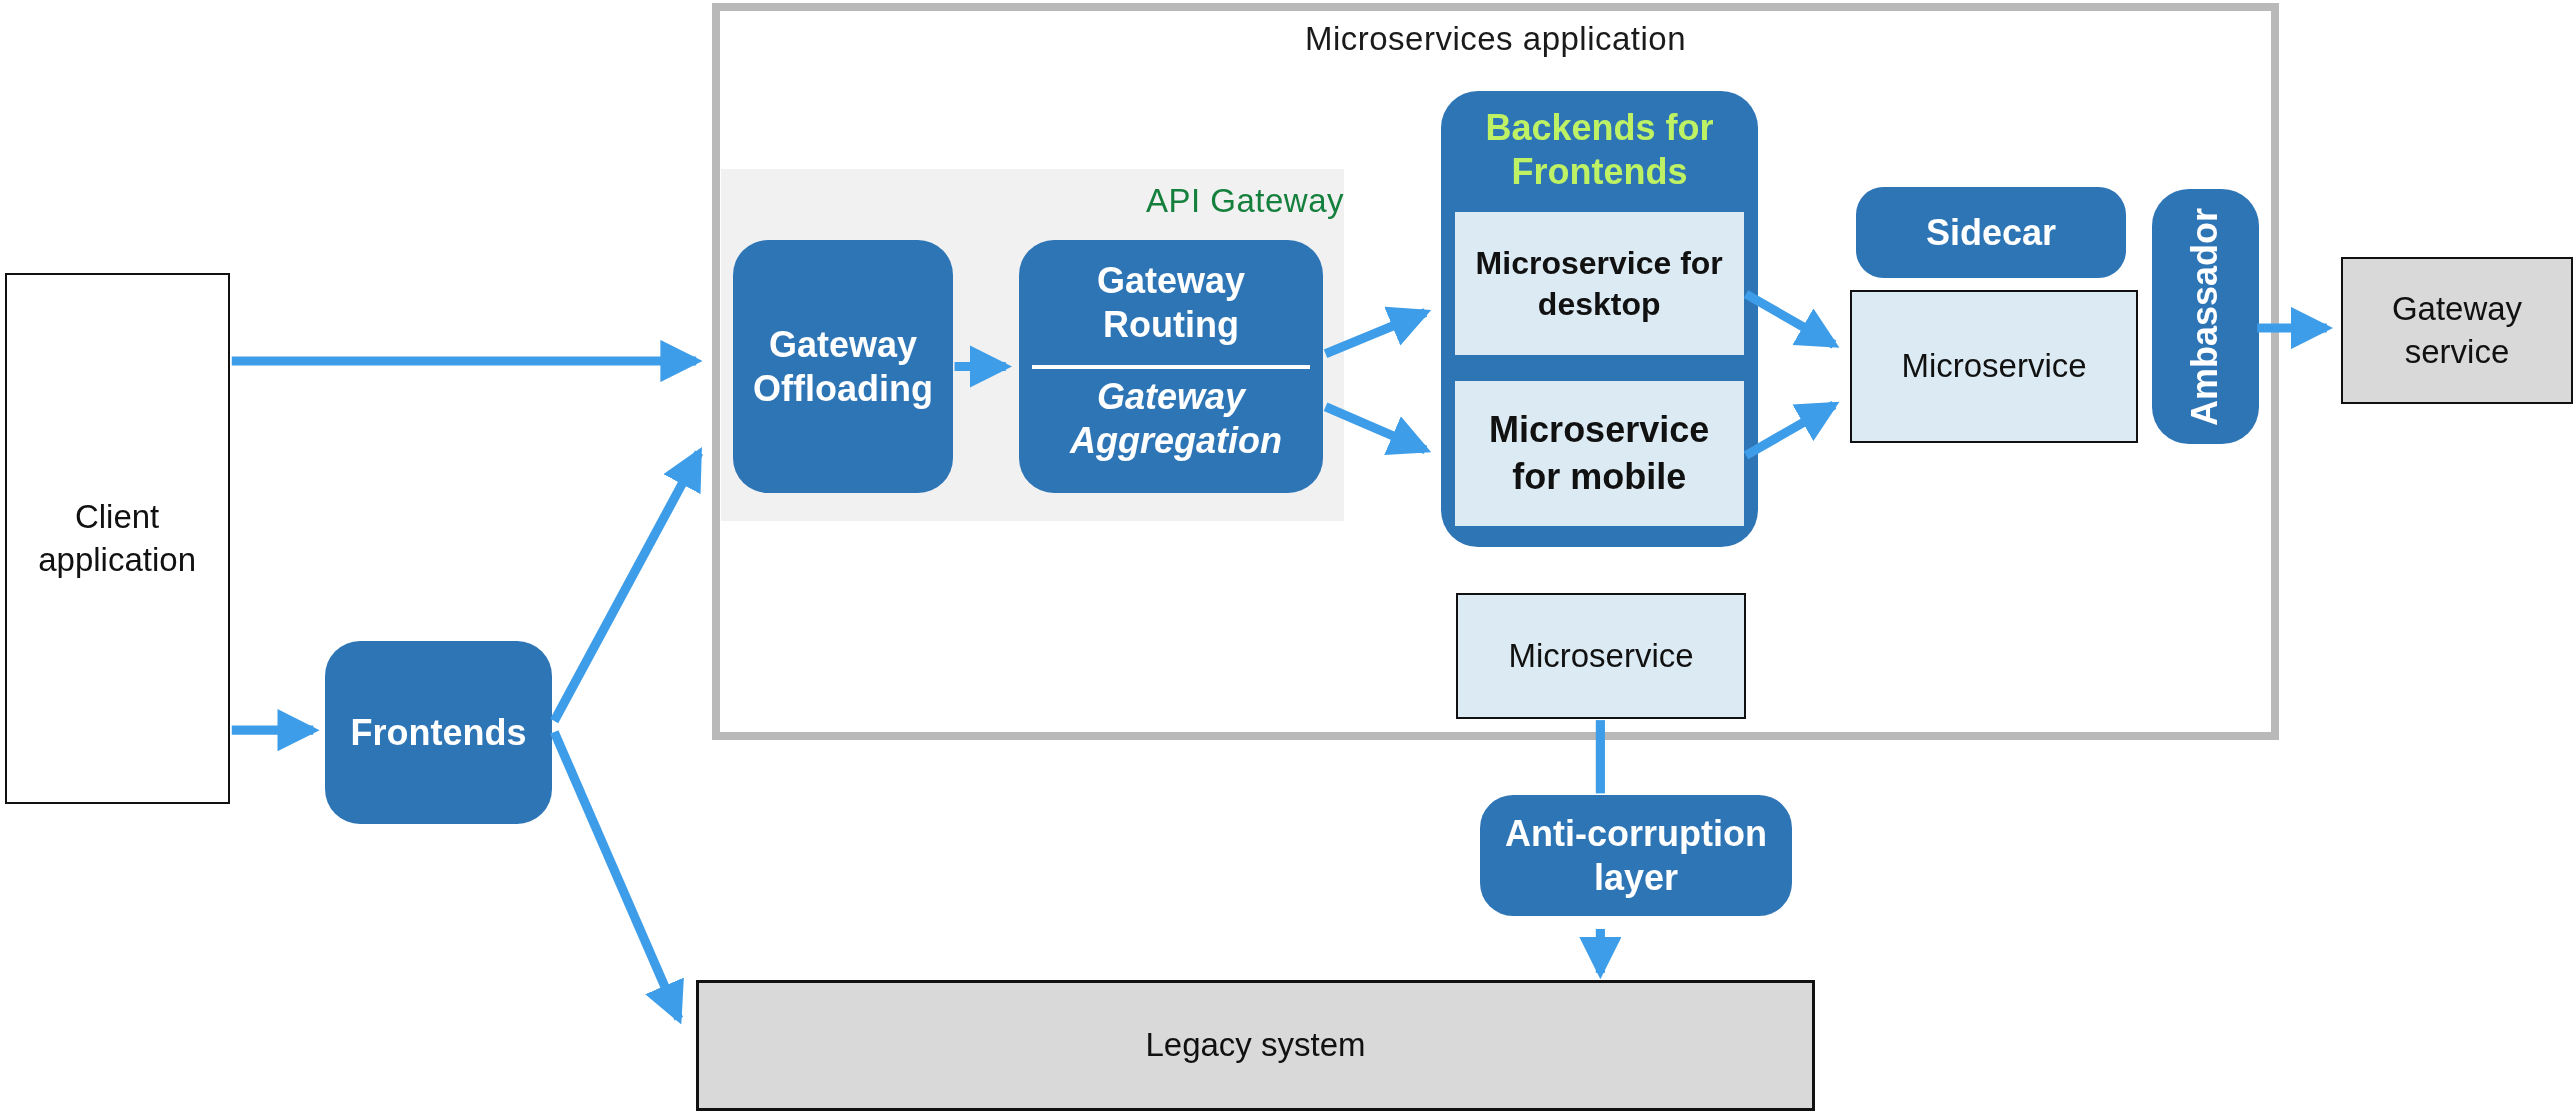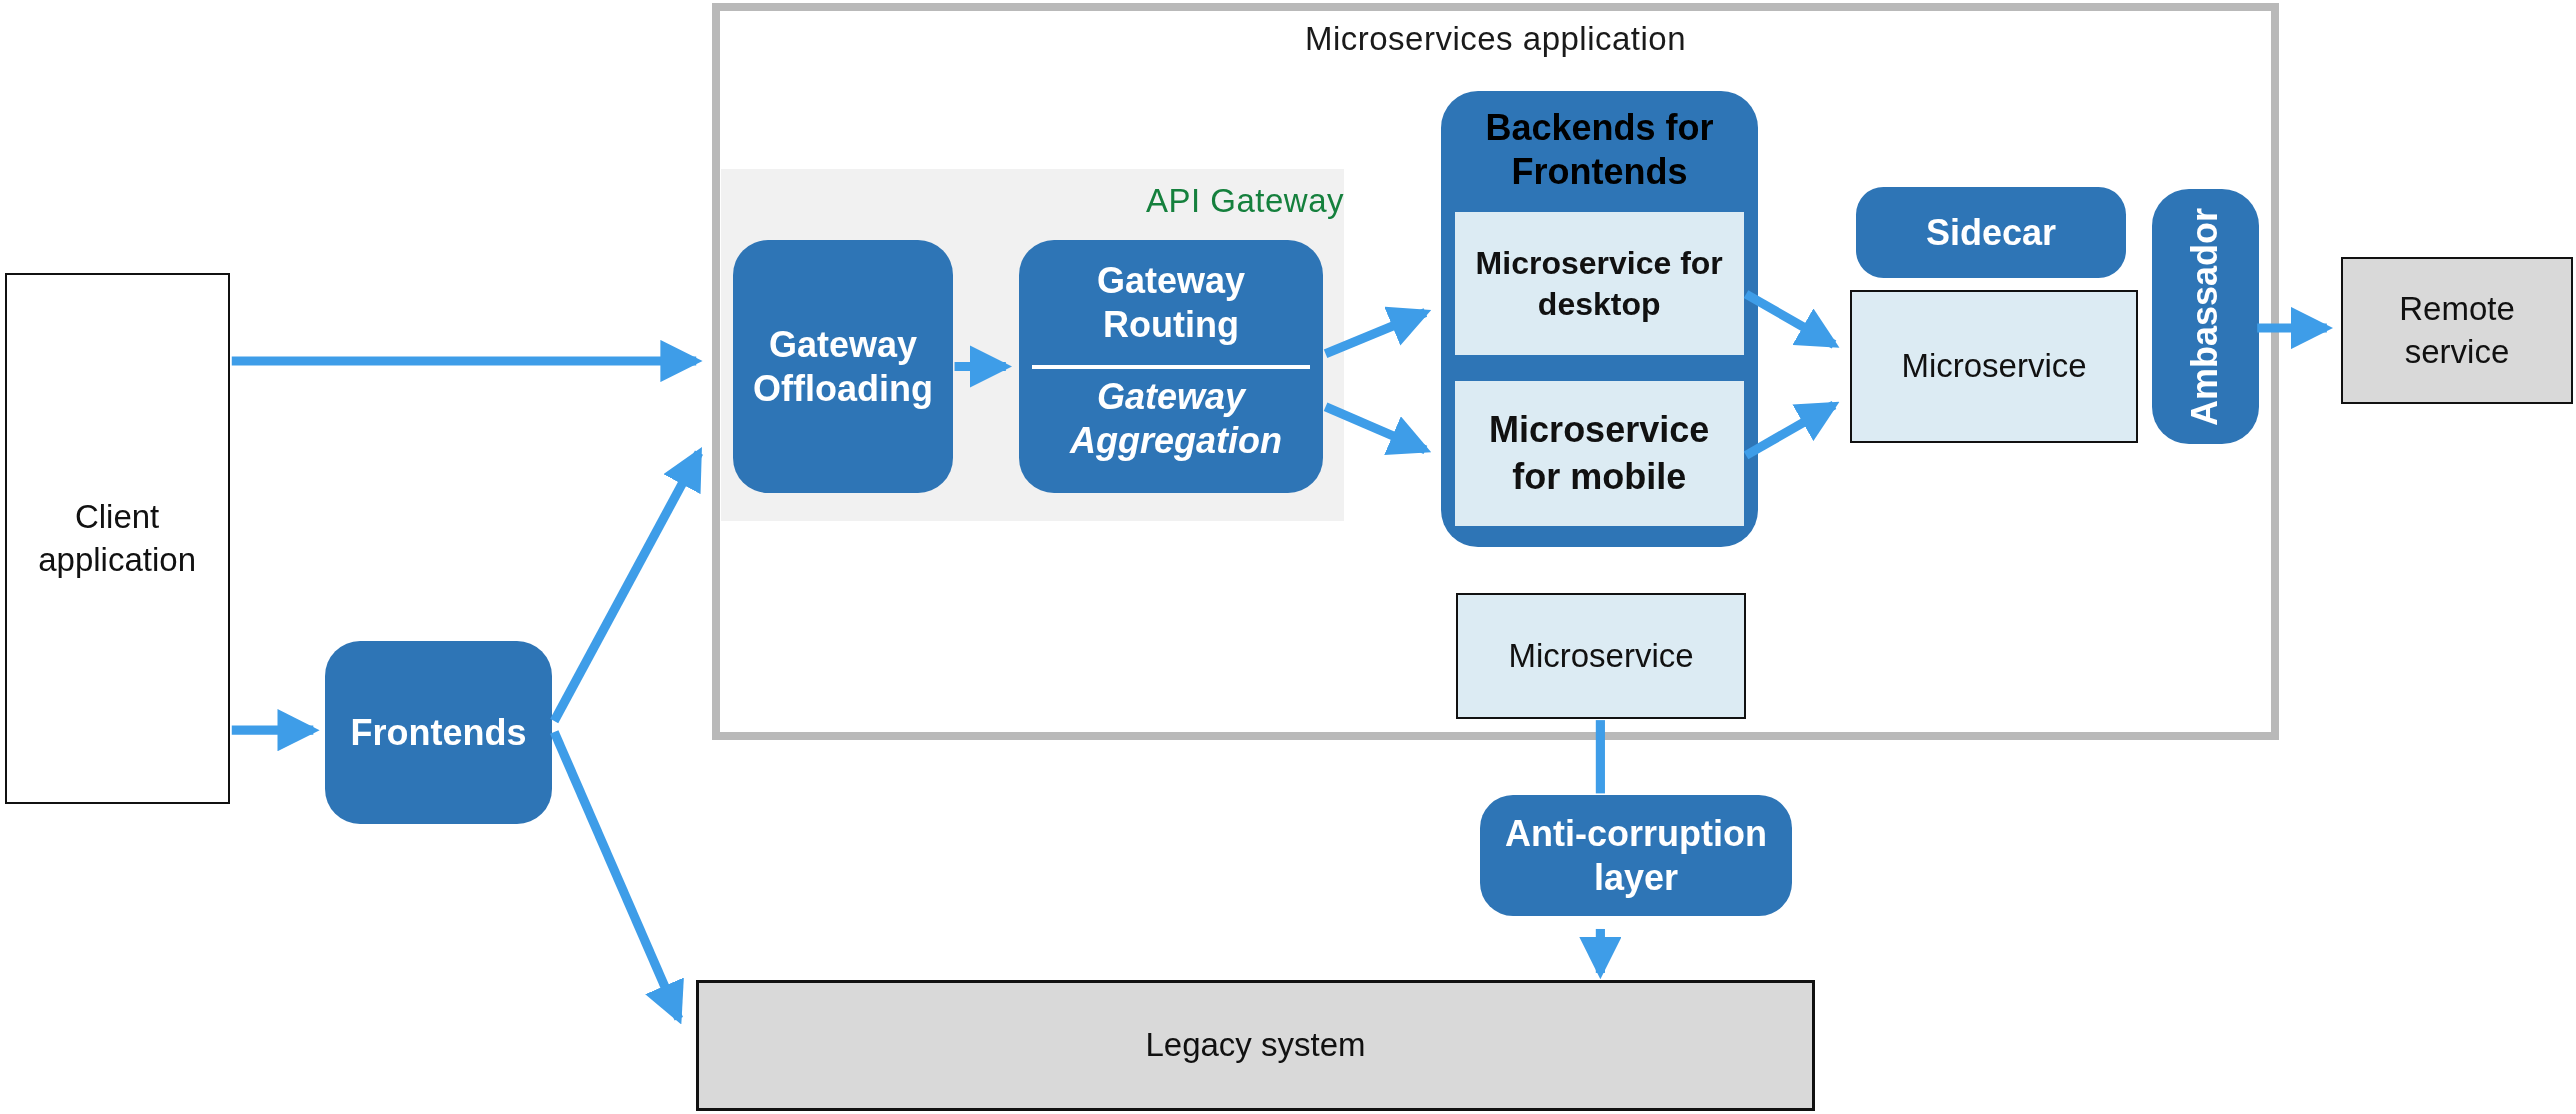--- a/index.html
+++ b/index.html
@@ -88,21 +88,21 @@
     color: #111111;
     font-size: 33px;
     line-height: 1.3;
   }
 
   
   .bff-title {
     position: absolute;
     top: 14.7px; left: 0; right: 0;
     text-align: center;
-    color: #000000;
+    color: #bef264;
     font-weight: 700;
     font-size: 36px;
     line-height: 1.22;
   }
   .bff-title span { display: inline-block; max-width: 257px; }
 
   
   .split-cell {
     position: absolute;
     left: 0; right: 0;
@@ -205,21 +205,21 @@
 
   <div class="abs light-box bordered" style="left:1850px; top:290px; width:288px; height:153px;">
     <span>Microservice</span>
   </div>
 
   <div class="abs blue-box" style="left:2152px; top:189px; width:107px; height:255px; border-radius:37px;">
     <span class="v-label">Ambassador</span>
   </div>
 
   <div class="abs gray-box" style="left:2341px; top:257px; width:232px; height:147px;">
-    <span class="w180">Remote service</span>
+    <span class="w180">Gateway service</span>
   </div>
 
   <div class="abs light-box bordered" style="left:1456px; top:593px; width:290px; height:126px;">
     <span>Microservice</span>
   </div>
 
   <div class="abs blue-box" style="left:1480px; top:795px; width:312px; height:121px; border-radius:33px;">
     <span class="w330">Anti-corruption layer</span>
   </div>
 

